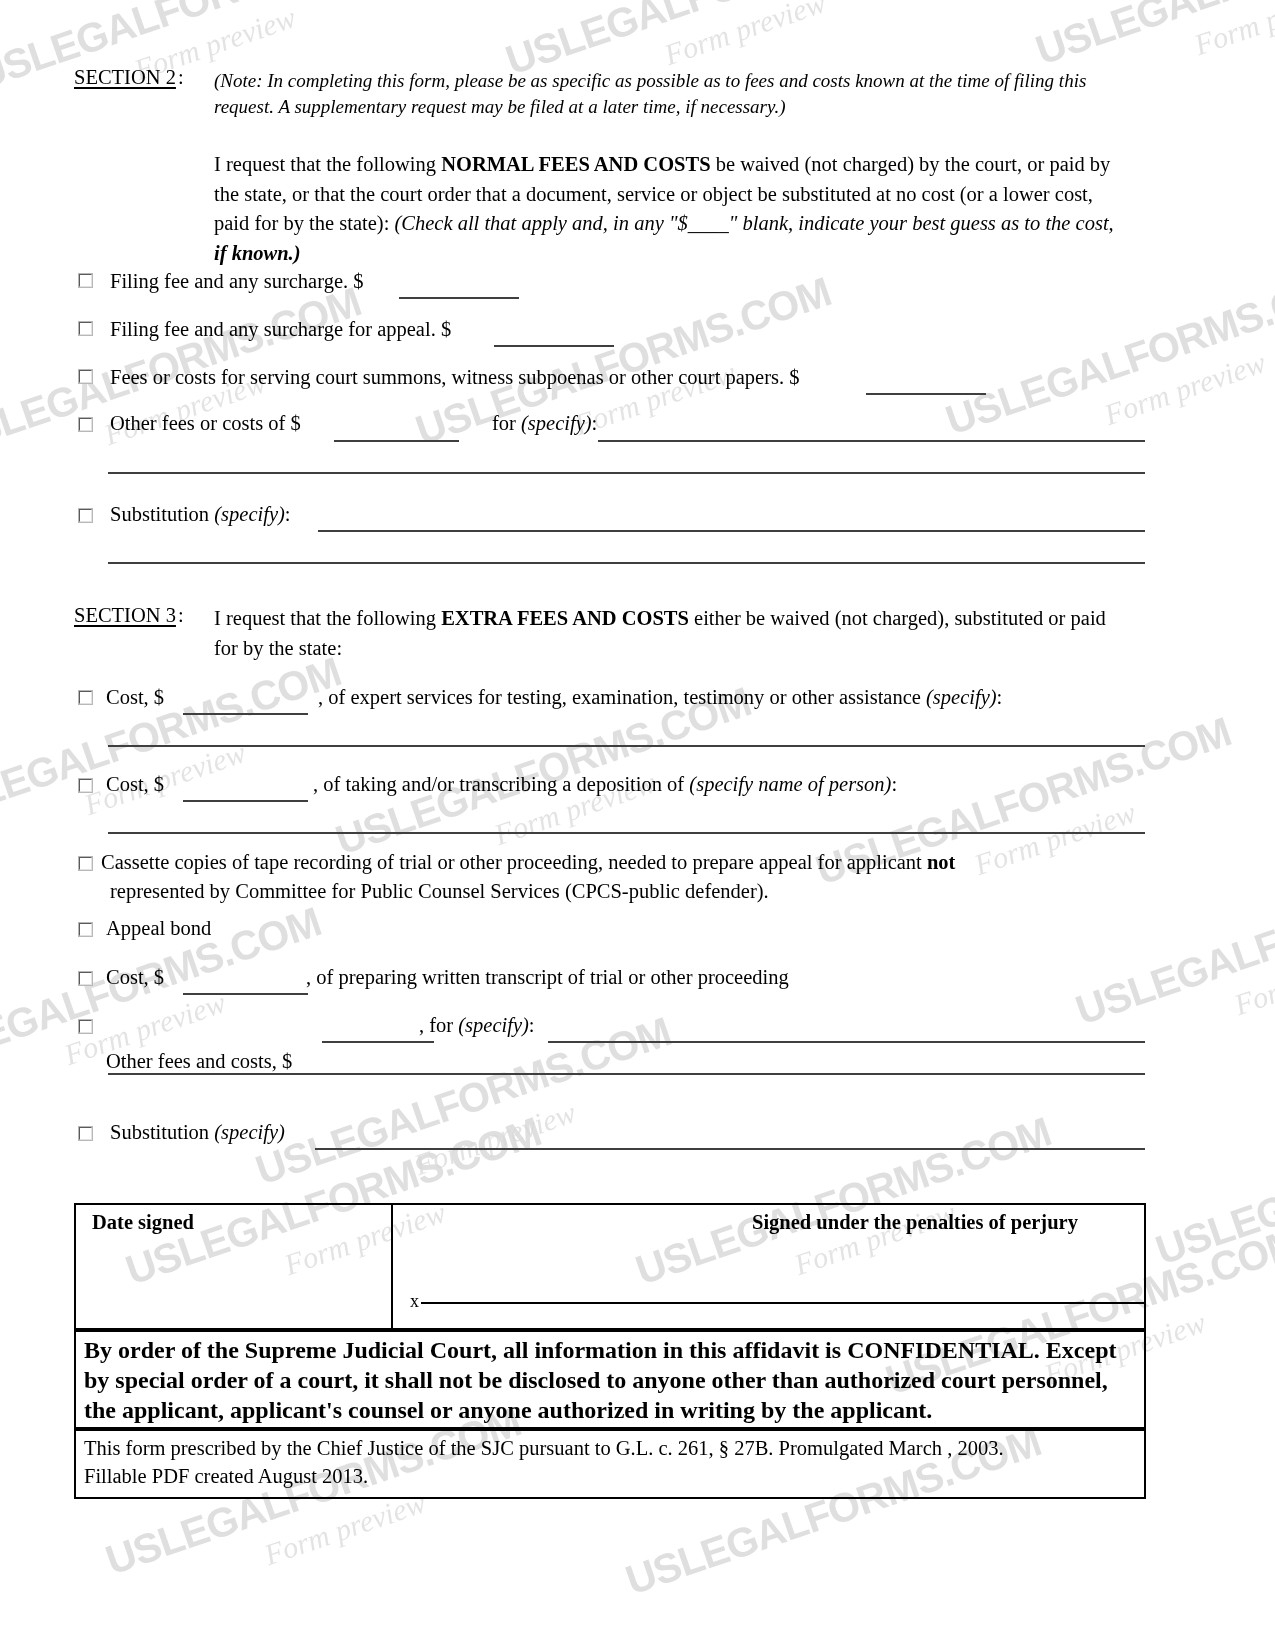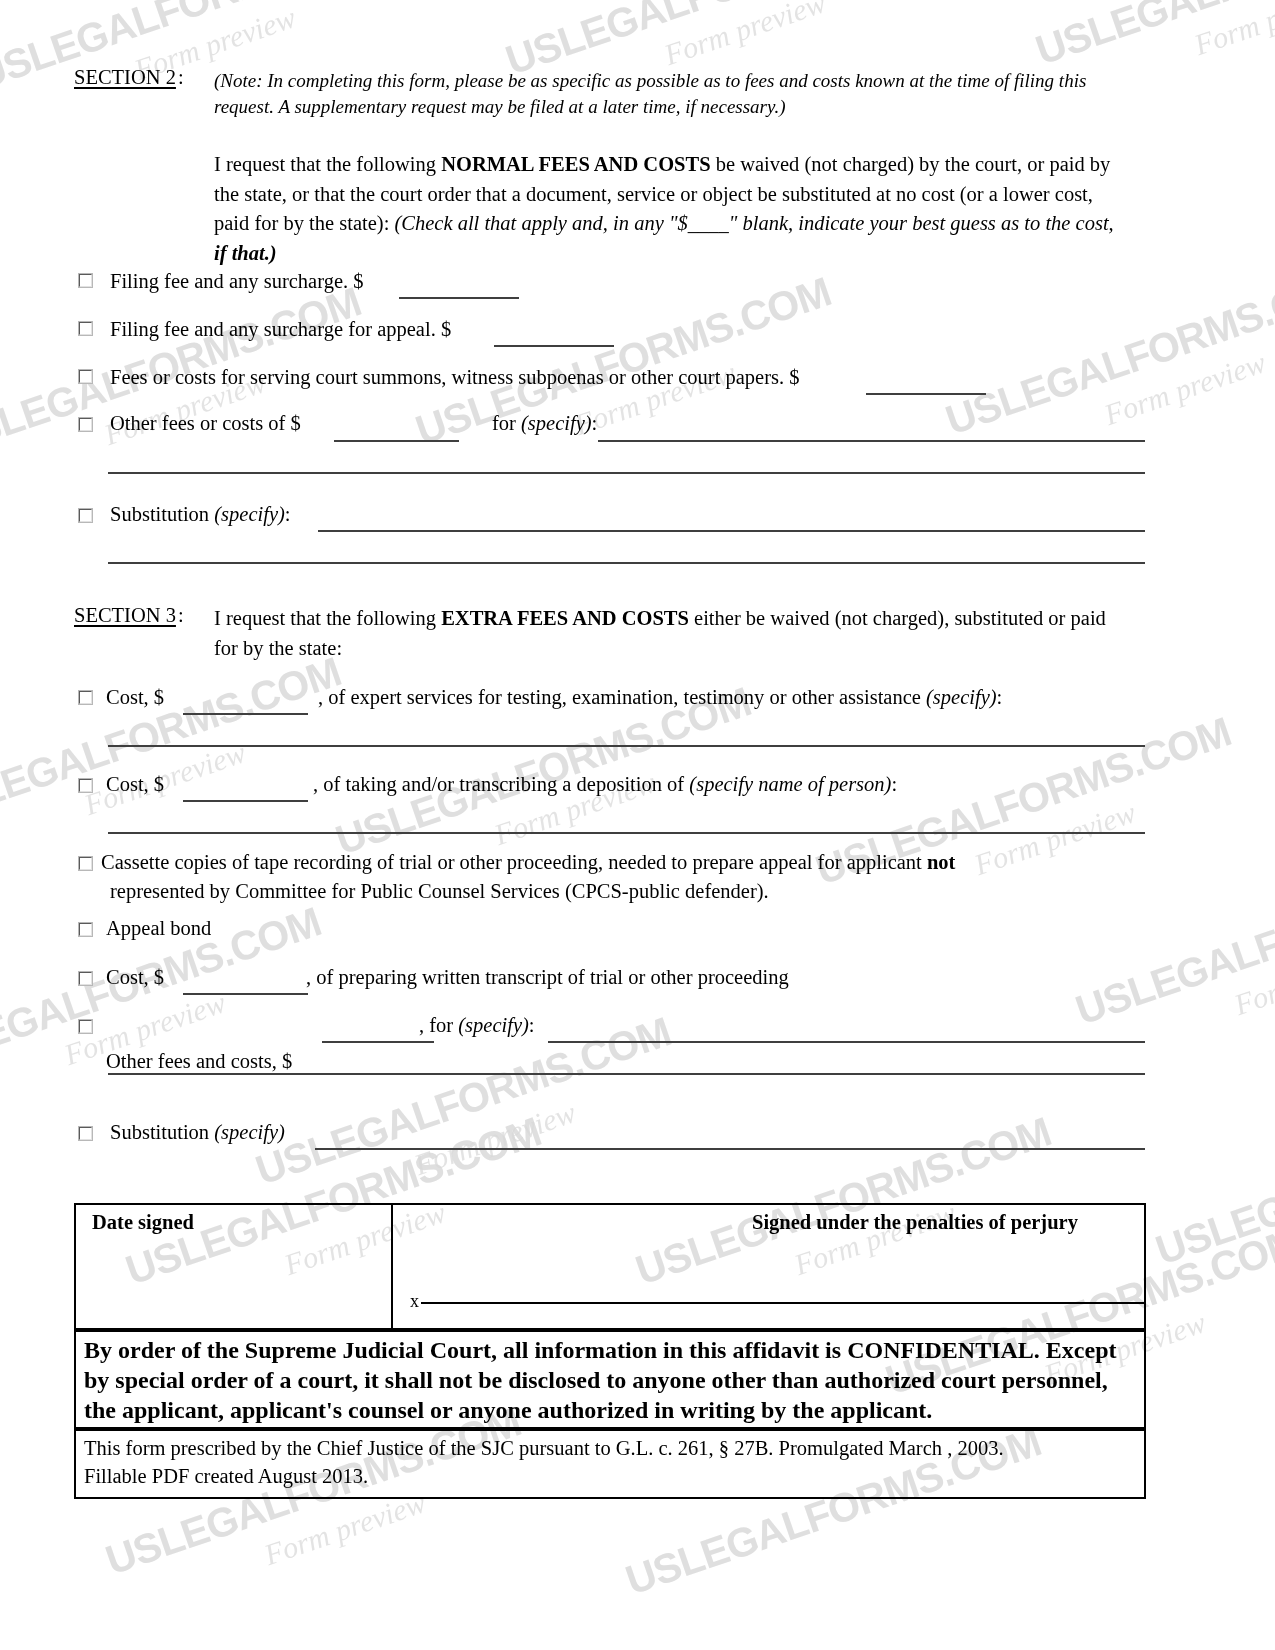--- a/index.html
+++ b/index.html
@@ -193,21 +193,21 @@
 
   <div class="content">
 
     <div class="abs sec-label" style="left:74px; top:66px;">
       <span>SECTION 2</span></div>
     <div class="abs sec-colon" style="left:178px; top:66px;">:</div>
 
     <div class="abs note" style="left:214px; top:68px; width:900px;">(Note: In completing this form, please be as specific as possible as to fees and costs known at the time of filing this request.  A supplementary request may be filed at a later time, if necessary.)</div>
 
     <div class="abs body-txt" style="left:214px; top:150px; width:915px;">
-      <span>I request that the following </span><b>NORMAL FEES AND COSTS</b><span> be waived (not charged) by the court, or paid by the state, or that the court order that a document, service or object be substituted at no cost (or a lower cost, paid for by the state): </span><i>(Check all that apply and, in any "$____" blank, indicate your best guess as to the cost, </i><i><b>if that.)</b></i>
+      <span>I request that the following </span><b>NORMAL FEES AND COSTS</b><span> be waived (not charged) by the court, or paid by the state, or that the court order that a document, service or object be substituted at no cost (or a lower cost, paid for by the state): </span><i>(Check all that apply and, in any "$____" blank, indicate your best guess as to the cost, </i><i><b>if known.)</b></i>
     </div>
 
     <span class="cb" style="left:78px; top:273px;"></span>
     <div class="abs item" style="left:110px; top:268px;">Filing fee and any surcharge. $</div>
     <div class="rule" style="left:399px; top:297px; width:120px;"></div>
 
     <span class="cb" style="left:78px; top:321px;"></span>
     <div class="abs item" style="left:110px; top:316px;">Filing fee and any surcharge for appeal.  $</div>
     <div class="rule" style="left:494px; top:345px; width:120px;"></div>
 

